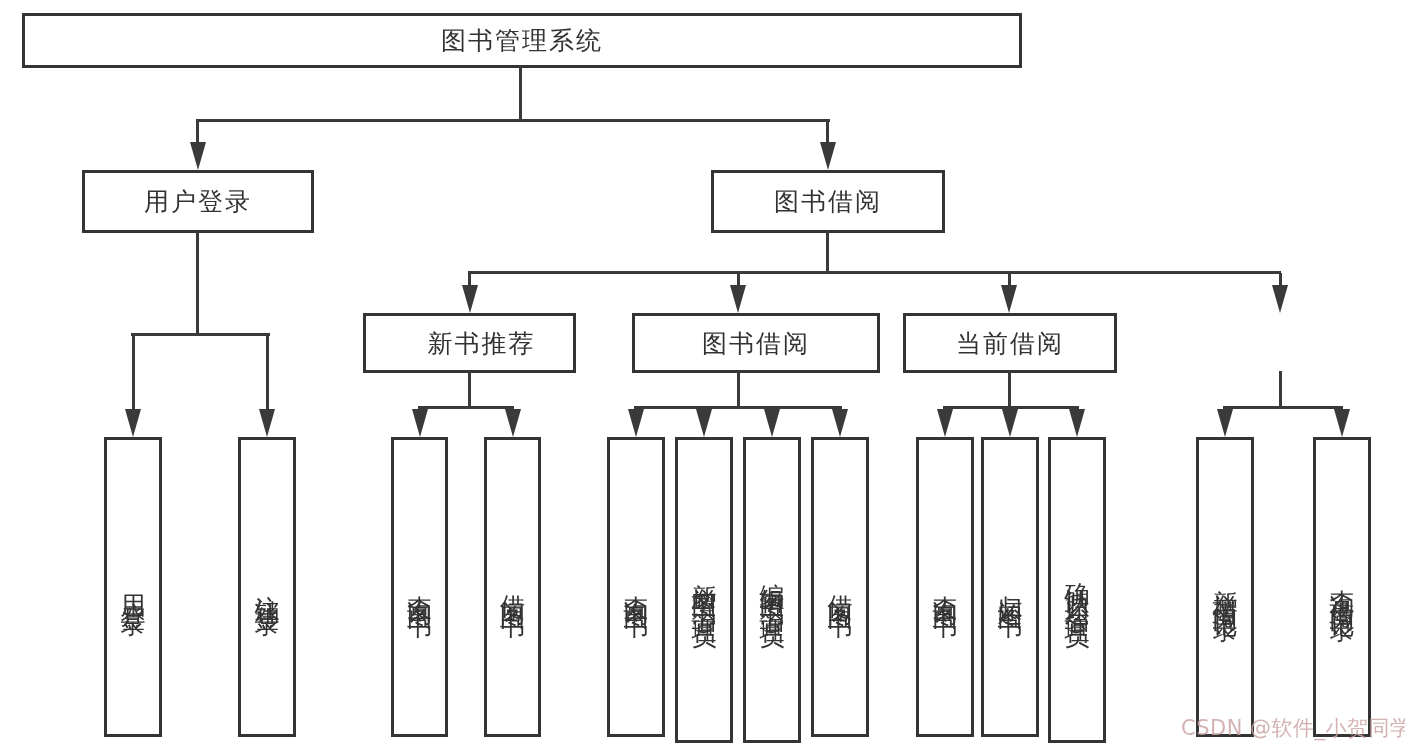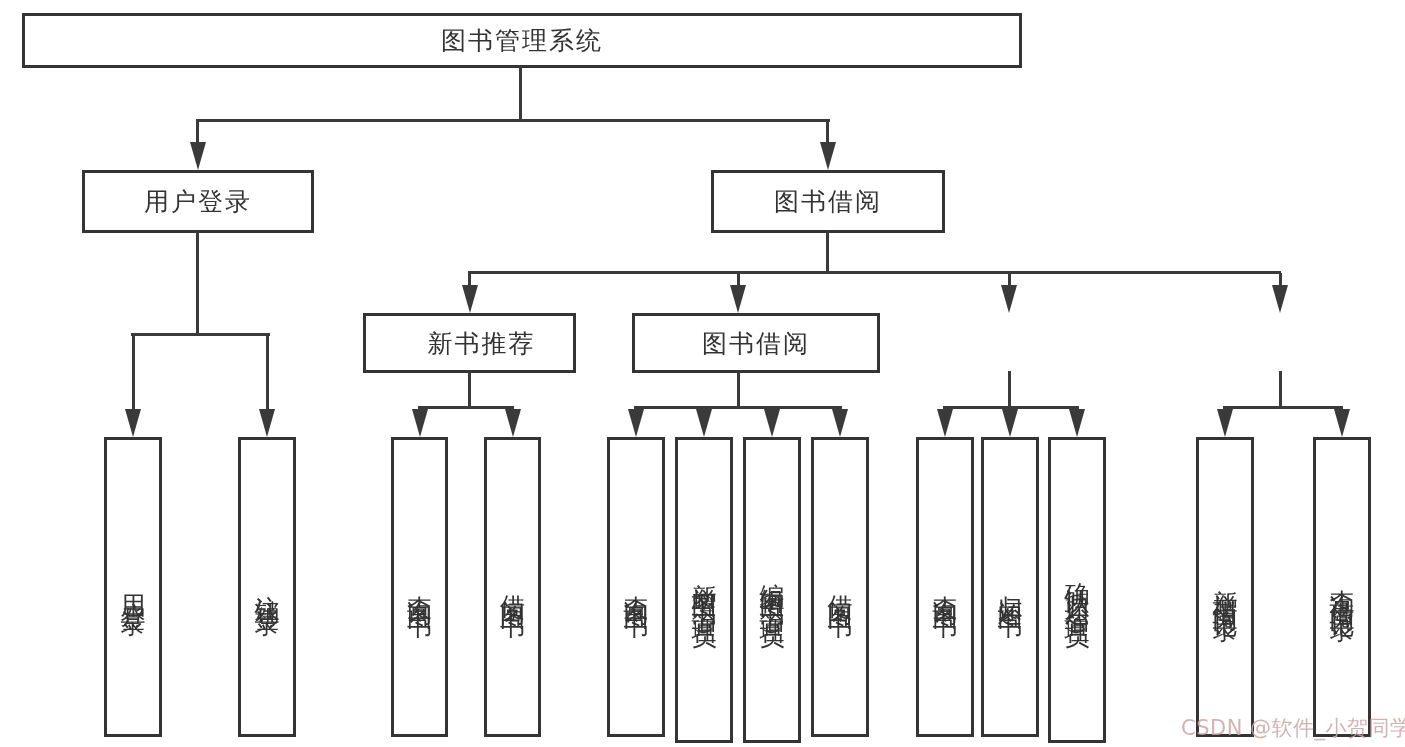--- a/index.html
+++ b/index.html
@@ -59,20 +59,21 @@
   <div class="line" style="left:737px;top:273px;width:3px;height:14px;"></div>
   <div class="line" style="left:1008px;top:273px;width:3px;height:14px;"></div>
   <div class="line" style="left:1279px;top:273px;width:3px;height:14px;"></div>
   <div class="arrow" style="left:462px;top:285px;"></div>
   <div class="arrow" style="left:730px;top:285px;"></div>
   <div class="arrow" style="left:1001px;top:285px;"></div>
   <div class="arrow" style="left:1272px;top:285px;"></div>
 
   <div class="box hbox" style="left:363px;top:313px;width:213px;height:60px;padding-left:24px;">新书推荐</div>
   <div class="box hbox" style="left:632px;top:313px;width:248px;height:60px;">图书借阅</div>
+  <div class="box hbox" style="left:903px;top:313px;width:214px;height:60px;">当前借阅</div>
 
   <div class="line" style="left:468px;top:371px;width:3px;height:37px;"></div>
   <div class="line" style="left:418px;top:406px;width:96px;height:3px;"></div>
   <div class="arrow" style="left:412px;top:409px;"></div>
   <div class="arrow" style="left:505px;top:409px;"></div>
 
   <div class="line" style="left:737px;top:371px;width:3px;height:37px;"></div>
   <div class="line" style="left:634px;top:406px;width:208px;height:3px;"></div>
   <div class="arrow" style="left:628px;top:409px;"></div>
   <div class="arrow" style="left:696px;top:409px;"></div>

